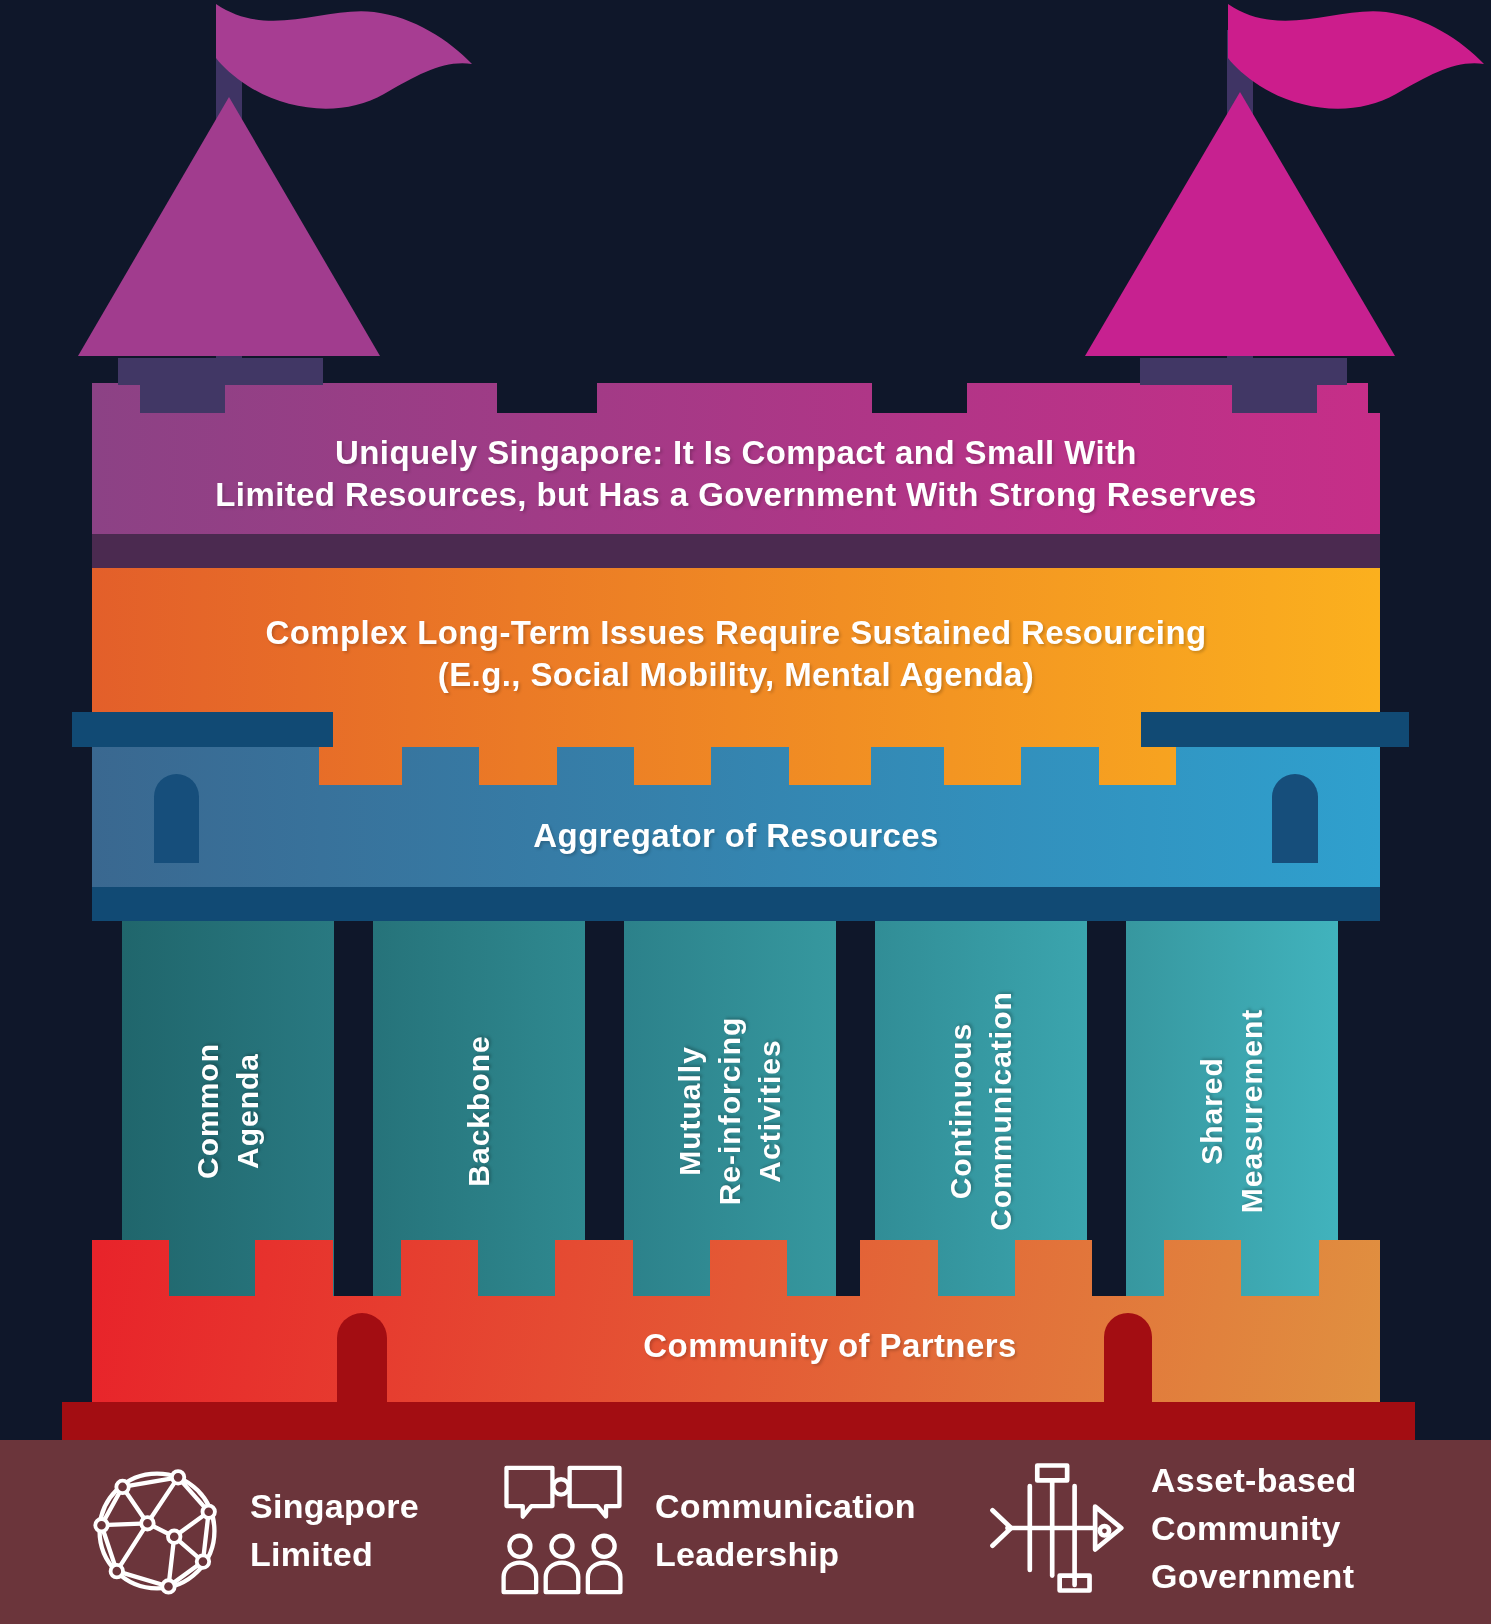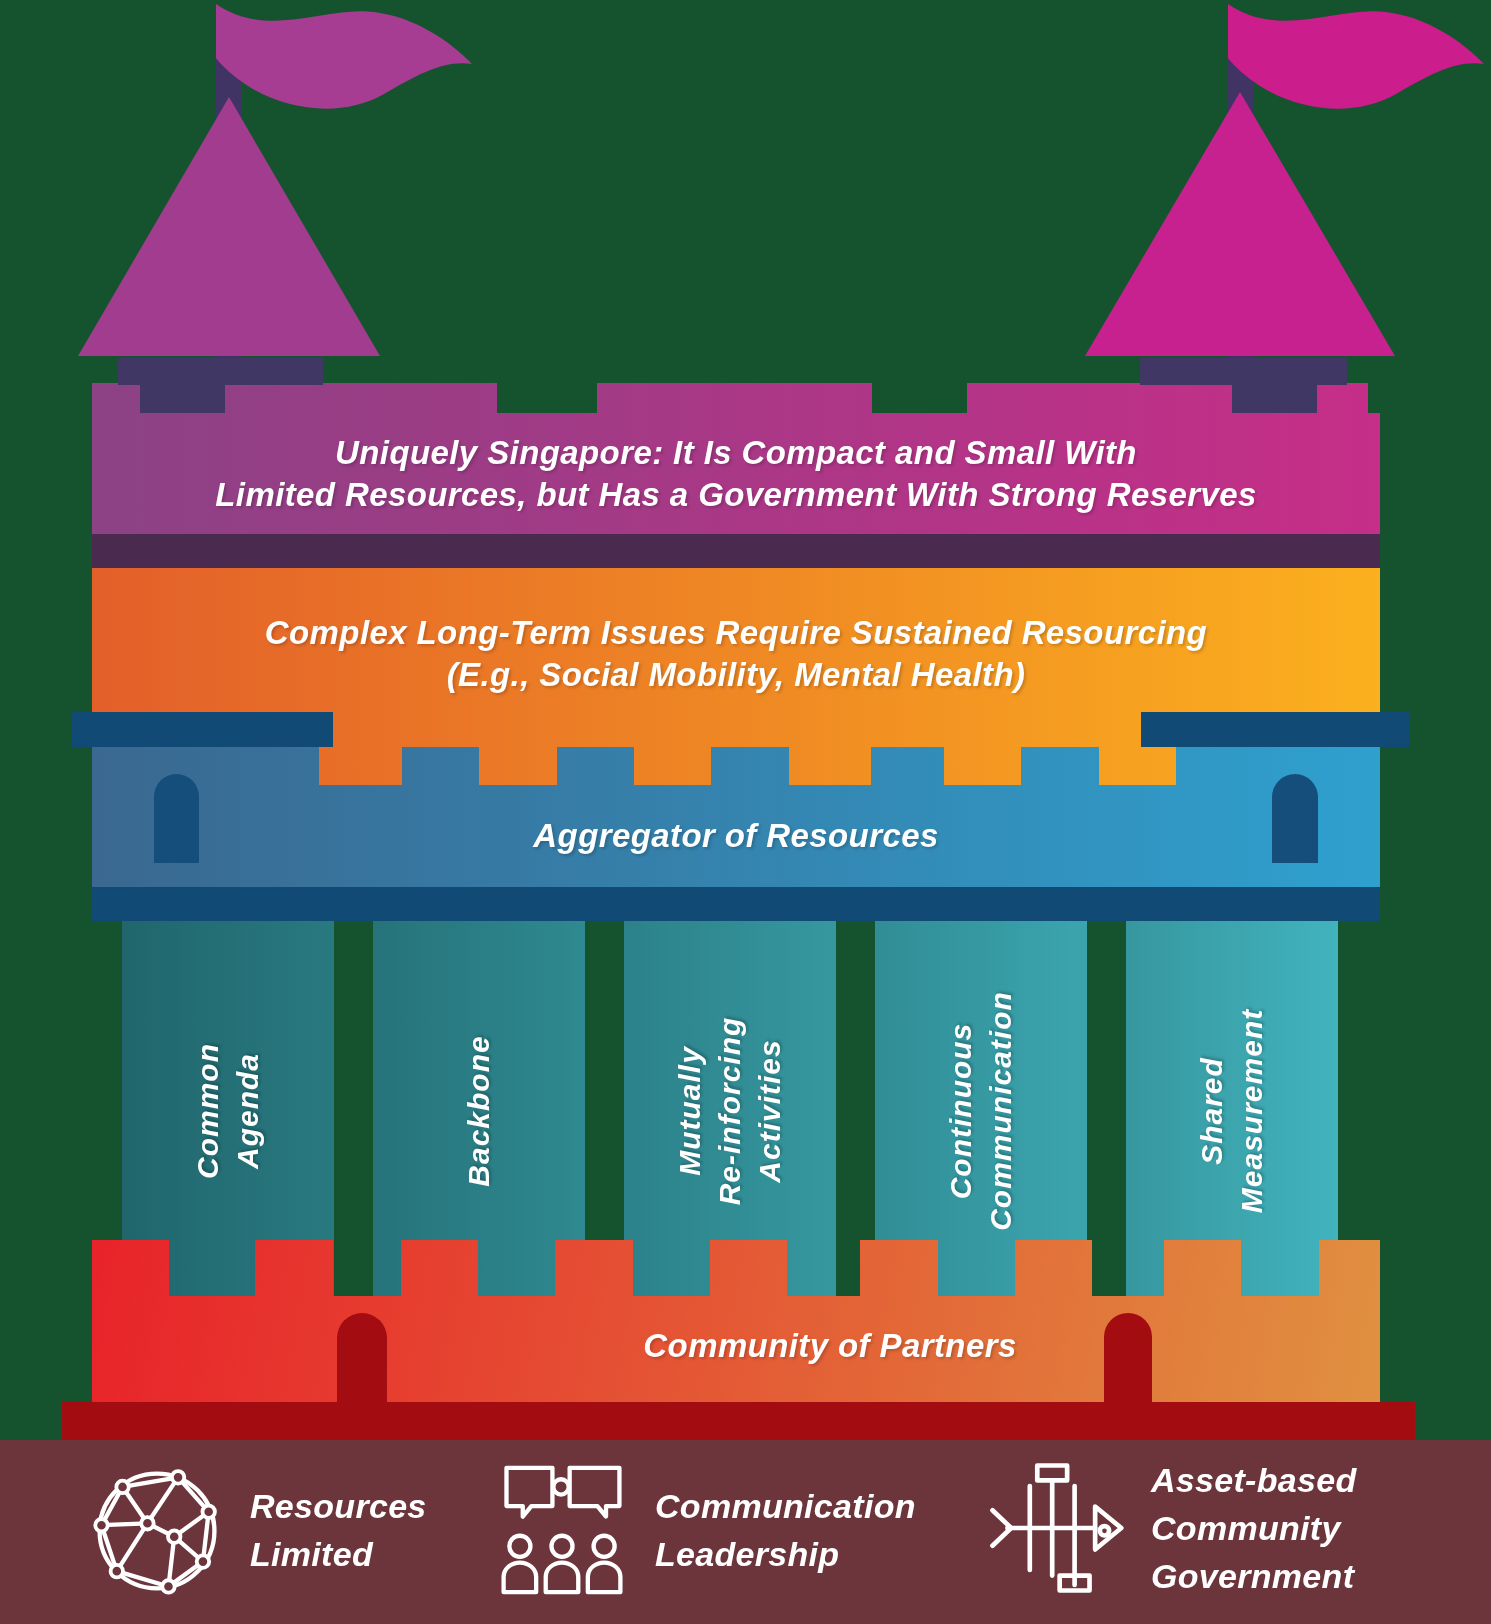--- a/index.html
+++ b/index.html
@@ -1,17 +1,17 @@
 <!DOCTYPE html>
 <html><head>
 <meta charset="utf-8">
 <style>
   html,body{margin:0;padding:0;background:#ffffff;}
-  .stage{position:relative;width:1491px;height:1624px;background:#14532d;overflow:hidden;
-         font-family:"Liberation Sans",sans-serif;font-style:italic;}
+  .stage{position:relative;width:1491px;height:1624px;background:#0f172a;overflow:hidden;
+         font-family:"Liberation Sans",sans-serif;}
   .abs{position:absolute;}
   .band-label{color:#fff;font-weight:700;text-align:center;
               text-shadow:2px 2px 3px rgba(0,0,0,0.18);}
   .band-label span{display:block;font-size:33px;line-height:42px;letter-spacing:.4px;}
   .label-layer{display:flex;flex-direction:column;align-items:center;justify-content:center;}
 
   
   .band-top{background:linear-gradient(90deg,#8C4285,#C62E88);
     clip-path:polygon(0 0,405px 0,405px 30px,505px 30px,505px 0,780px 0,780px 30px,875px 30px,
       875px 0,1276px 0,1276px 30px,1288px 30px,1288px 151px,0 151px);}
@@ -82,21 +82,21 @@
 
   <div class="abs" style="left:92px;top:747px;width:1288px;height:174px;background:linear-gradient(90deg,#3A6890,#2FA0CE);"></div>
   <div class="abs window" style="left:154px;top:774px;width:45px;height:89px;"></div>
   <div class="abs window" style="left:1272px;top:774px;width:46px;height:89px;"></div>
   <div class="abs" style="left:92px;top:887px;width:1288px;height:34px;background:#114A74;"></div>
 
   <div class="abs band-issues" style="left:92px;top:568px;width:1288px;height:217px;"></div>
   <div class="abs label-layer" style="left:92px;top:568px;width:1288px;height:172px;">
     <div class="band-label">
       <span>Complex Long-Term Issues Require Sustained Resourcing</span>
-      <span>(E.g., Social Mobility, Mental Health)</span>
+      <span>(E.g., Social Mobility, Mental Agenda)</span>
     </div>
   </div>
 
   <div class="abs" style="left:72px;top:712px;width:261px;height:35px;background:#114A74;"></div>
   <div class="abs" style="left:1141px;top:712px;width:268px;height:35px;background:#114A74;"></div>
 
   <div class="abs label-layer" style="left:92px;top:785px;width:1288px;height:102px;">
     <div class="band-label">
       <span>Aggregator of Resources</span>
     </div>
@@ -156,21 +156,21 @@
         <circle cx="124" cy="54" r="6.5"></circle>
           <circle cx="118" cy="106" r="6.5"></circle>
         <circle cx="82" cy="132" r="6.5"></circle>
           <circle cx="28" cy="116" r="6.5"></circle>
         <circle cx="12" cy="68" r="6.5"></circle>
           <circle cx="60" cy="66" r="6.5"></circle>
         <circle cx="88" cy="80" r="6.5"></circle>
       </g>
     </svg>
     <div class="footer-label">
-      <span>Resources</span>
+      <span>Singapore</span>
       <span>Limited</span>
     </div>
   </div>
 
   <div class="footer-item" style="left:495px;top:1455px;height:150px;">
     <svg class="icon-svg" width="134" height="144" viewBox="0 0 140 150">
       <path d="M12 10 H60 V50 H38 L29 61 V50 H12 Z"></path>
       <path d="M78 10 H130 V50 H116 V61 L107 50 H78 Z"></path>
       <circle cx="69" cy="30" r="8"></circle>
       <circle cx="26" cy="92" r="11"></circle>

